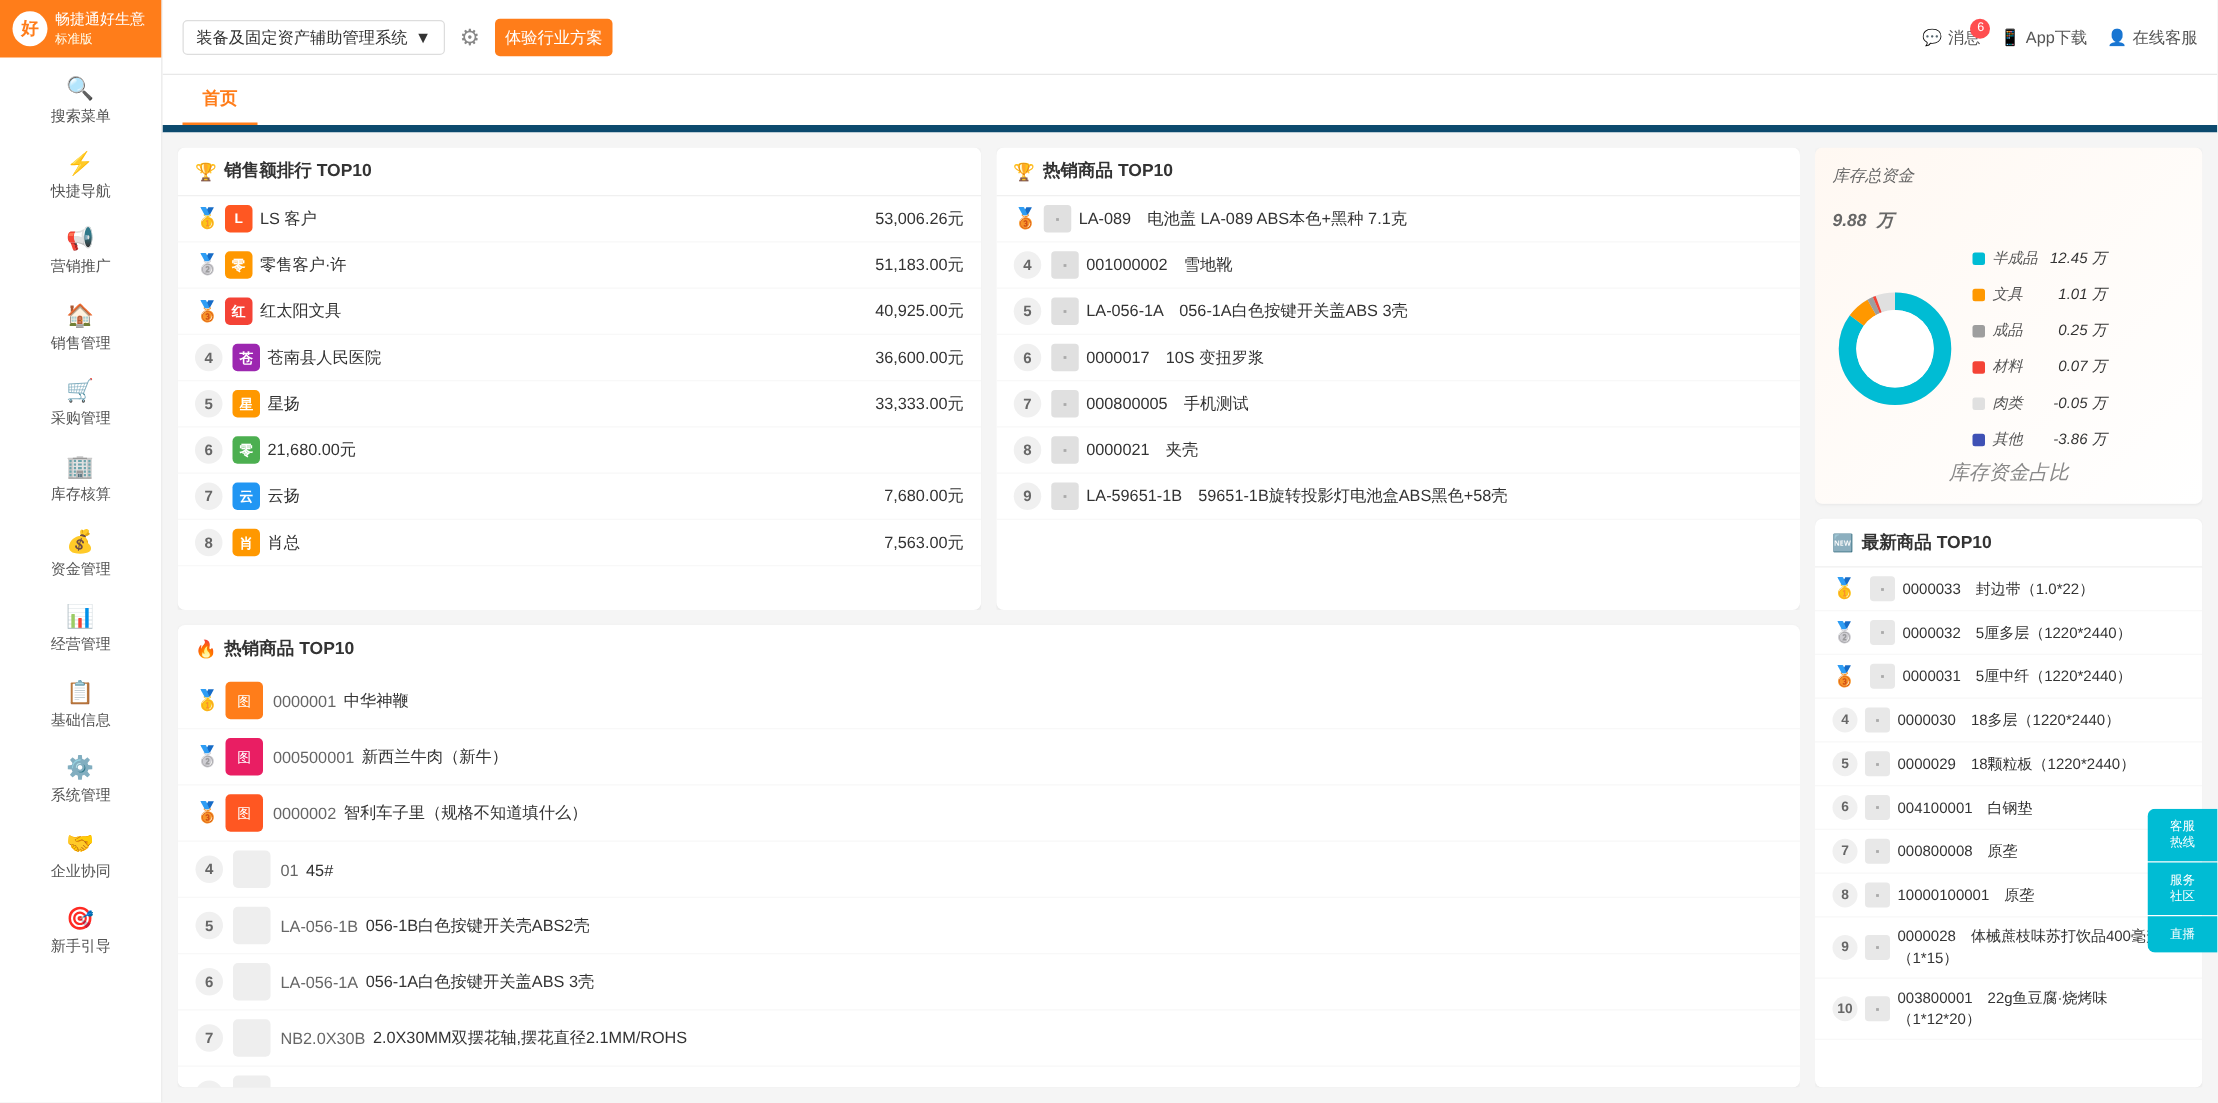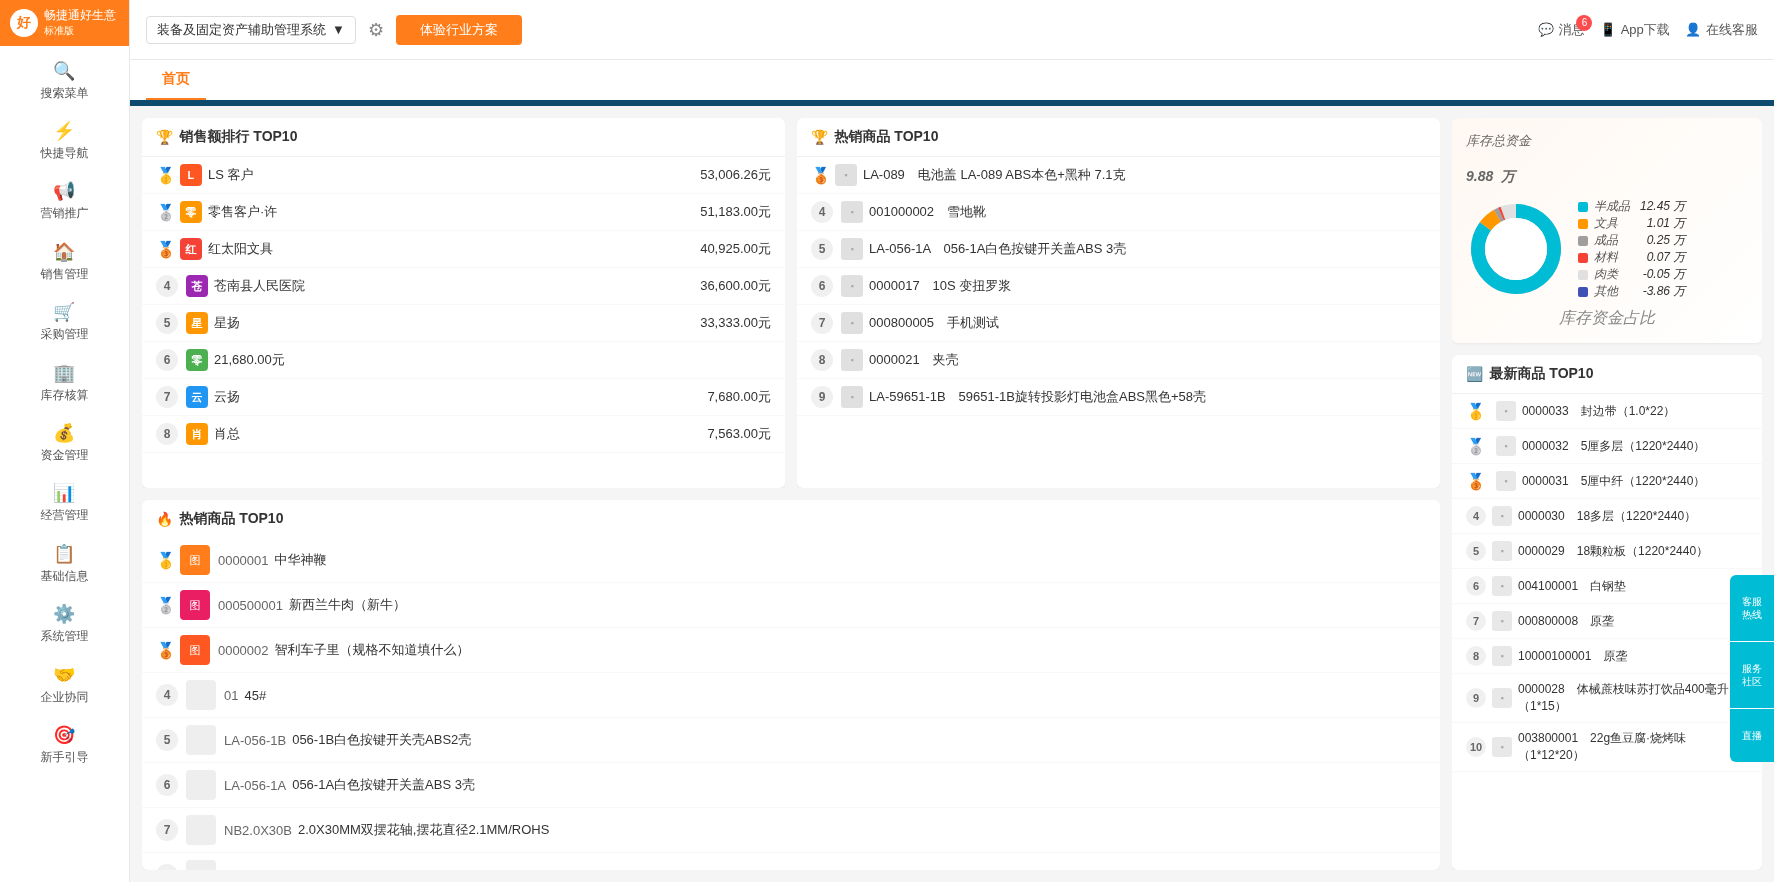--- a/index.html
+++ b/index.html
@@ -63,21 +63,21 @@
     .topbar-system-select {
       display: flex; align-items: center; gap: 6px;
       border: 1px solid #ddd; border-radius: 4px; padding: 4px 10px;
       cursor: pointer; font-size: 13px; color: #333;
     }
     .topbar-settings-btn {
       background: none; border: none; cursor: pointer; color: #888; font-size: 18px;
     }
     .topbar-trial-btn {
       background: #ff7d1a; color: #fff; border: none; border-radius: 4px;
-      padding: 6px 24px; cursor: pointer; font-size: 13px;
+      padding: 6px 8px; cursor: pointer; font-size: 13px;
     }
     .topbar-spacer { flex: 1; }
     .topbar-actions { display: flex; align-items: center; gap: 16px; color: #555; font-size: 13px; }
     .topbar-action-item { display: flex; align-items: center; gap: 4px; cursor: pointer; position: relative; }
     .topbar-badge {
       position: absolute; top: -6px; right: -8px;
       background: #ff4d4f; color: #fff; border-radius: 50%;
       font-size: 10px; width: 16px; height: 16px;
       display: flex; align-items: center; justify-content: center;
     }
@@ -183,21 +183,21 @@
     }
     .inventory-title { font-size: 13px; color: #666; margin-bottom: 6px; }
     .inventory-amount { font-size: 28px; font-weight: bold; color: #333; }
     .inventory-amount span { font-size: 14px; color: #666; }
 
     
     .donut-wrap {
       display: flex; align-items: center; gap: 12px; margin-top: 10px;
     }
     .donut-svg { flex-shrink: 0; }
-    .donut-legend { font-size: 12px; color: #555; display: flex; flex-direction: column; gap: 0; }
+    .donut-legend { font-size: 12px; color: #555; display: flex; flex-direction: column; gap: 12px; }
     .legend-item { display: flex; align-items: center; gap: 6px; }
     .legend-dot { width: 10px; height: 10px; border-radius: 2px; flex-shrink: 0; }
     .legend-label { flex: 1; }
     .legend-val { color: #333; font-weight: 500; margin-left: 4px; }
 
     
     .latest-products-card {
       background: #fff; border-radius: 6px; box-shadow: 0 1px 3px rgba(0,0,0,0.06);
       flex: 1; overflow: hidden; display: flex; flex-direction: column;
     }
@@ -222,21 +222,21 @@
       flex-shrink: 0; display: flex; align-items: center; justify-content: center; font-size: 9px; color: #aaa;
     }
     .latest-info { flex: 1; color: #333; }
 
     
     .float-buttons {
       position: fixed; right: 0; bottom: 120px;
       display: flex; flex-direction: column; gap: 1px; z-index: 999;
     }
     .float-btn {
-      width: 44px; padding: 20px 4px;
+      width: 56px; padding: 8px 4px;
       background: #00bcd4; color: #fff; font-size: 10px; text-align: center;
       cursor: pointer; line-height: 1.3; border: none;
     }
     .float-btn:first-child { border-radius: 6px 0 0 0; }
     .float-btn:last-child { border-radius: 0 0 0 6px; }
 
     
     .trophy-gold { color: #ff7d1a; }
     .trophy-silver { color: #c0c0c0; }
     .trophy-bronze { color: #cd7f32; }

